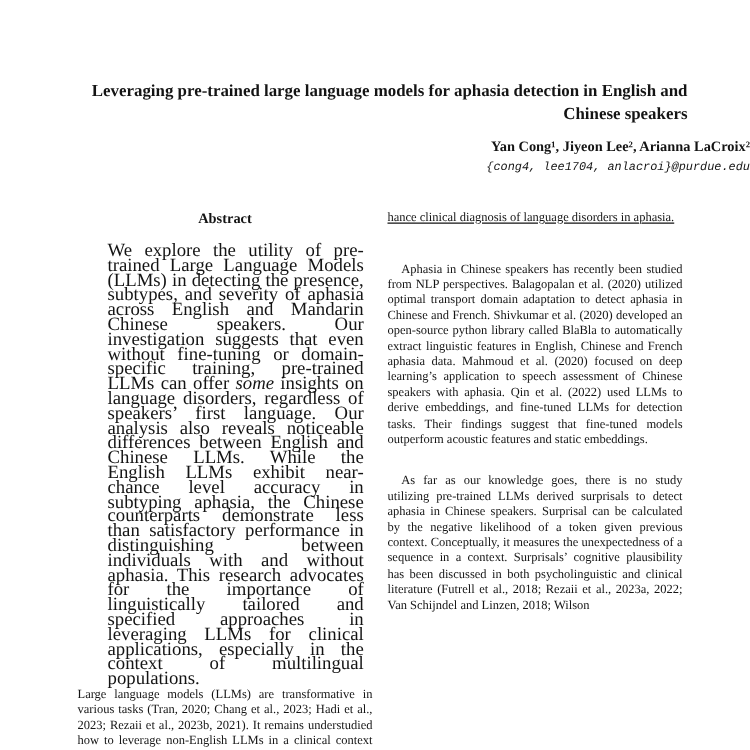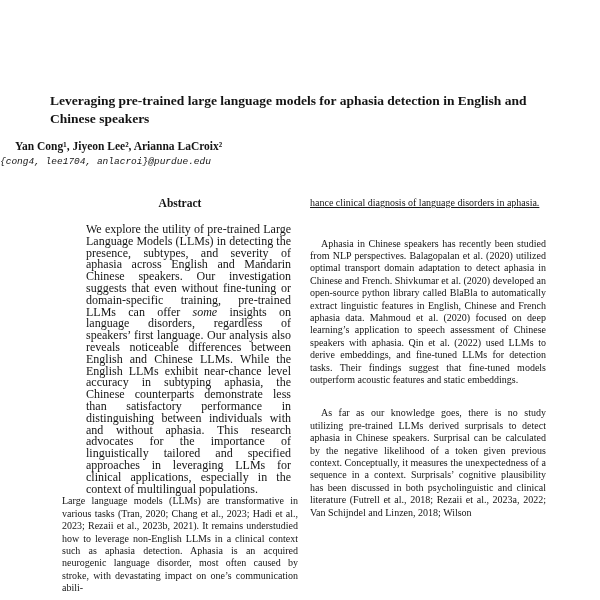--- a/index.html
+++ b/index.html
@@ -5,41 +5,41 @@
   * { margin:0; padding:0; box-sizing:border-box; }
   html, body { width:600px; height:600px; background:#ffffff; }
   .page {
     position:relative;
     width:600px; height:600px;
     overflow:hidden;
     background:#ffffff;
     color:#141414;
     font-family:"Liberation Serif", serif;
   }
-  .header { text-align:left; padding-top:92px; }
+  .header { text-align:right; padding-top:64px; }
   .paper-title {
     font-size:13.5px; font-weight:bold; line-height:1.3;
     max-width:500px; margin:0 auto;
   }
   .authors-line { margin-top:13px; font-size:11.5px; font-weight:bold;margin-left:15px; }
   .affiliation-block { margin-top:4px; }
   .affiliation-line { font-size:10.5px; line-height:12.5px; }
   .email-line {
     font-family:"Liberation Mono", monospace;
     font-size:9.5px; margin-top:4px; letter-spacing:0;font-style:italic;
   }
   .columns { display:flex; gap:12px; margin:30px 60px 0 62px; align-items:flex-start; }
   .col { width:236px; flex:0 0 236px; }
   .abstract-heading {
     text-align:center; font-weight:bold; font-size:11.5px;
     margin-bottom:15px;
   }
   .abstract-body {
     margin-left:24px; margin-right:7px;
-    font-size:12px; line-height:11.8px;
+    font-size:15px; line-height:11.8px;
     text-align:justify;
     hyphens:auto; -webkit-hyphens:auto;
   }
   .italic { font-style:italic; }
   .section-heading {
     margin-top:17px; margin-bottom:10px;
     font-size:12px; font-weight:bold;
   }
   .section-number { display:inline-block; min-width:23px; }
   .body-text {

